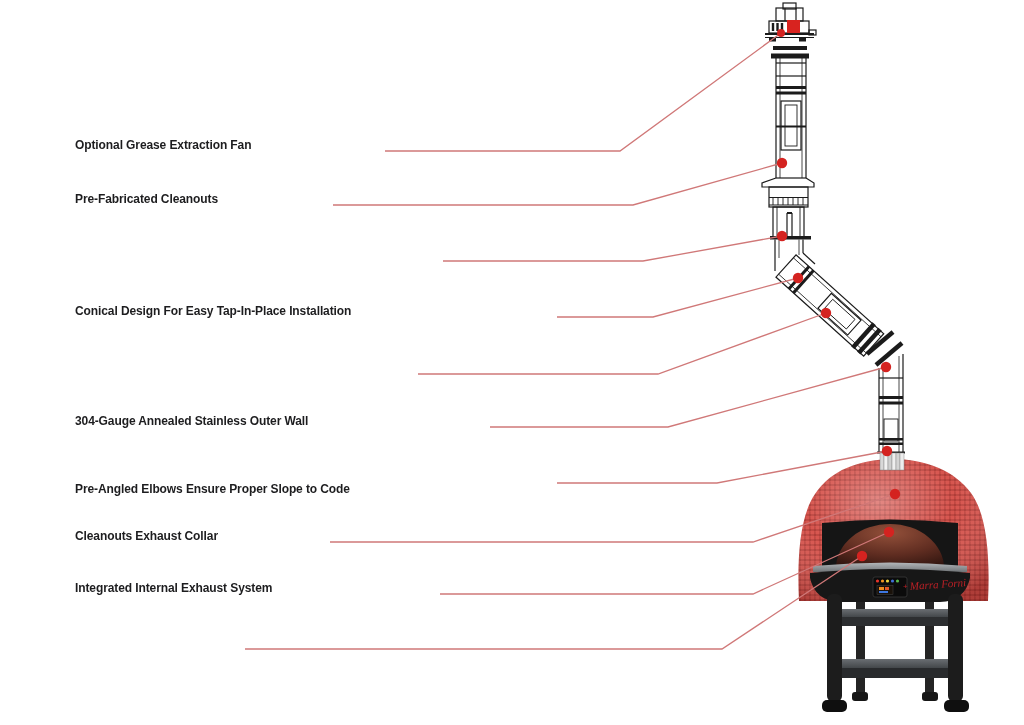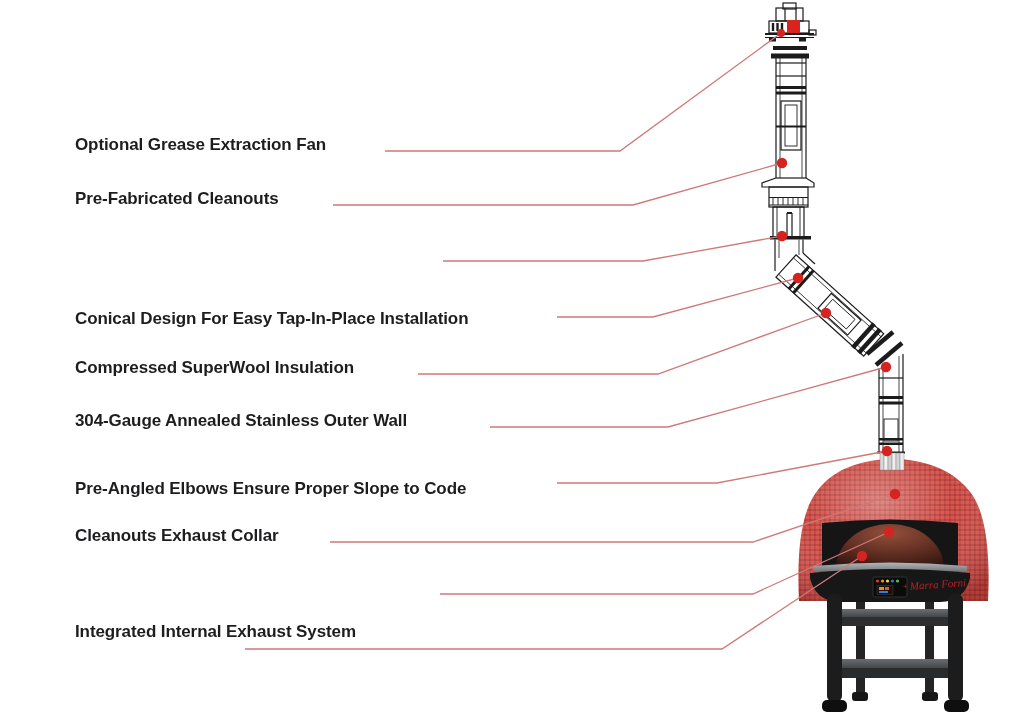--- a/index.html
+++ b/index.html
@@ -3,21 +3,21 @@
 <meta charset="utf-8">
 <style>
   html,body{margin:0;padding:0;background:#ffffff;}
   .stage{
     position:relative;width:1024px;height:725px;background:#ffffff;overflow:hidden;
     font-family:"Liberation Sans", sans-serif;
   }
   .stage svg{position:absolute;left:0;top:0;}
   .callout{
     position:absolute;left:75px;
-    font-weight:700;font-size:17px;line-height:22px;color:#1d1d1f;
+    font-weight:700;font-size:12px;line-height:22px;color:#1d1d1f;
     letter-spacing:-0.1px;white-space:nowrap;
   }
   .logo-script{font-style:italic;}
 </style>
 </head>
 <body>
 
 <div class="stage">
 
   <svg viewBox="0 0 1024 725" width="1024" height="725">
@@ -221,19 +221,18 @@
         <circle cx="895" cy="494" r="5.2" fill="#d42320"></circle>
         <polyline points="440,594 753,594 889,532" fill="none" stroke="#d07878" stroke-width="1.3"></polyline>
         <circle cx="889" cy="532" r="5.2" fill="#d42320"></circle>
         <polyline points="245,649 722,649 862,556" fill="none" stroke="#d07878" stroke-width="1.3"></polyline>
         <circle cx="862" cy="556" r="5.2" fill="#d42320"></circle>
       </g>
   </svg>
 
   <div class="callout" style="top: 134px;">Optional Grease Extraction Fan</div>
   <div class="callout" style="top: 188px;">Pre-Fabricated Cleanouts</div>
-  <div class="callout" style="top: 308px;">Conical Design For Easy Tap-In-Place Installation</div>
-  <div class="callout" style="top: 357px;">Compressed SuperWool Insulation</div>
+  <div class="callout" style="top: 300px;">Conical Design For Easy Tap-In-Place Installation</div>
   <div class="callout" style="top: 410px;">304-Gauge Annealed Stainless Outer Wall</div>
   <div class="callout" style="top: 466px; margin-top: 12px;">Pre-Angled Elbows Ensure Proper Slope to Code</div>
   <div class="callout" style="top: 525px;">Cleanouts Exhaust Collar</div>
-  <div class="callout" style="top: 577px; margin-top: 44px;">Integrated Internal Exhaust System</div>
+  <div class="callout" style="top: 577px;">Integrated Internal Exhaust System</div>
 </div>
 
 </body></html>

